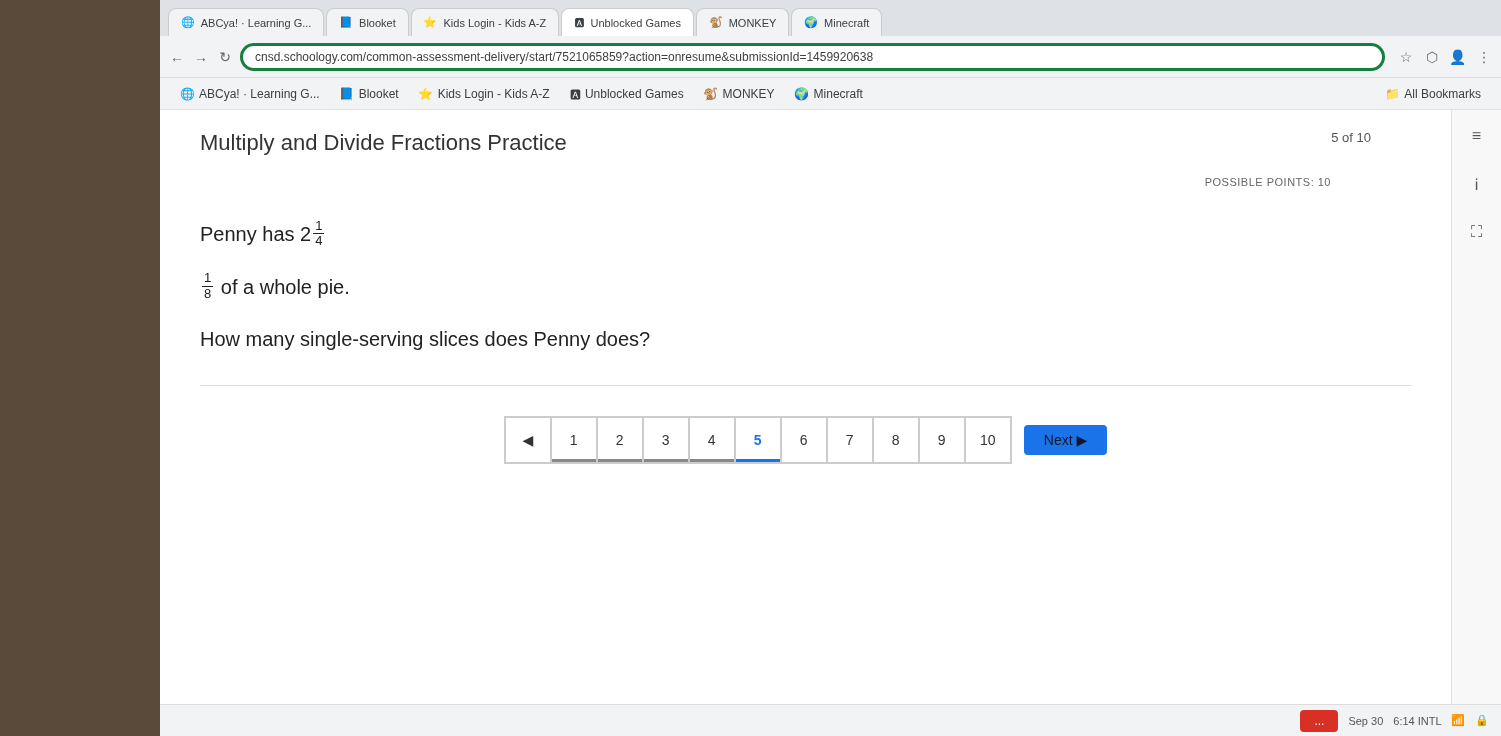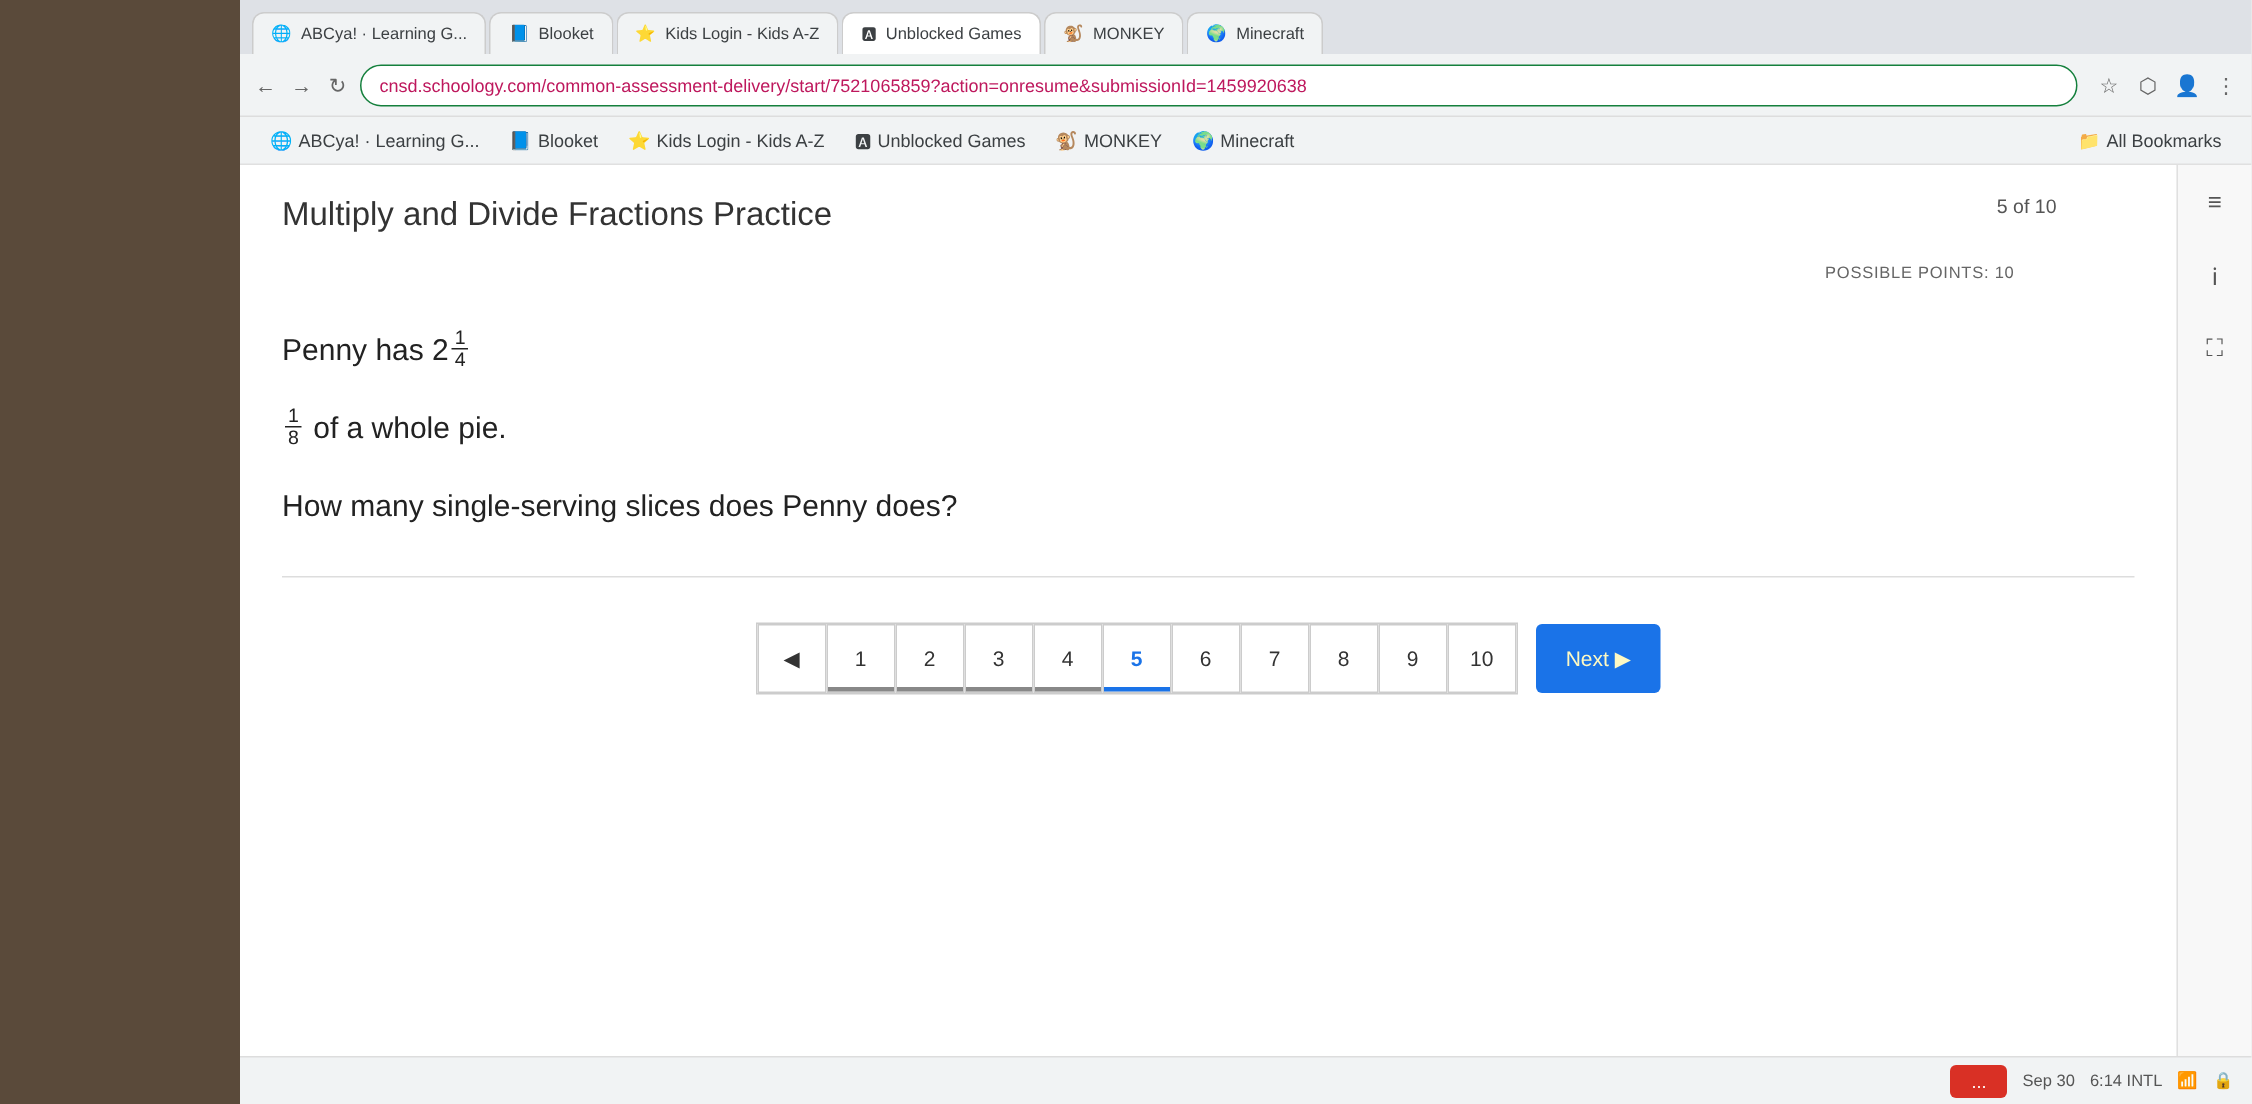--- a/index.html
+++ b/index.html
@@ -67,28 +67,28 @@
       display: flex;
       align-items: center;
       padding: 0 8px;
       gap: 6px;
       border-bottom: 1px solid #ddd;
     }
 
     .address-bar-container {
       flex: 1;
       background: #fff;
-      border: 1px solid #15803d;
+      border: 3px solid #15803d;
       border-radius: 20px;
       height: 28px;
       display: flex;
       align-items: center;
       padding: 0 12px;
       font-size: 12px;
-      color: #be185d;
+      color: #404040;
       overflow: hidden;
     }
 
     .address-bar-icons {
       display: flex;
       gap: 8px;
       margin-left: 6px;
     }
 
     .addr-icon {
@@ -140,21 +140,21 @@
     .content-area {
       flex: 1;
       background: #fff;
       display: flex;
       overflow: hidden;
     }
 
     
     .quiz-main {
       flex: 1;
-      padding: 20px 28px;
+      padding: 20px 40px;
       position: relative;
     }
 
     .quiz-title {
       font-size: 22px;
       color: #333;
       font-weight: normal;
       margin-bottom: 8px;
     }
 
@@ -243,25 +243,25 @@
       position: absolute;
       bottom: 0;
       left: 0;
       right: 0;
       height: 3px;
       background: #1a73e8;
     }
 
     .next-btn {
       background: #1a73e8;
-      color: #fef9c3;
+      color: #0f172a;
       border-radius: 4px;
       padding: 0 20px;
       width: auto;
-      height: 46px;
+      height: 30px;
       border: none;
       font-size: 14px;
       cursor: pointer;
       display: flex;
       align-items: center;
       gap: 6px;
       margin-left: 12px;
       text-align: center;
     }
 

